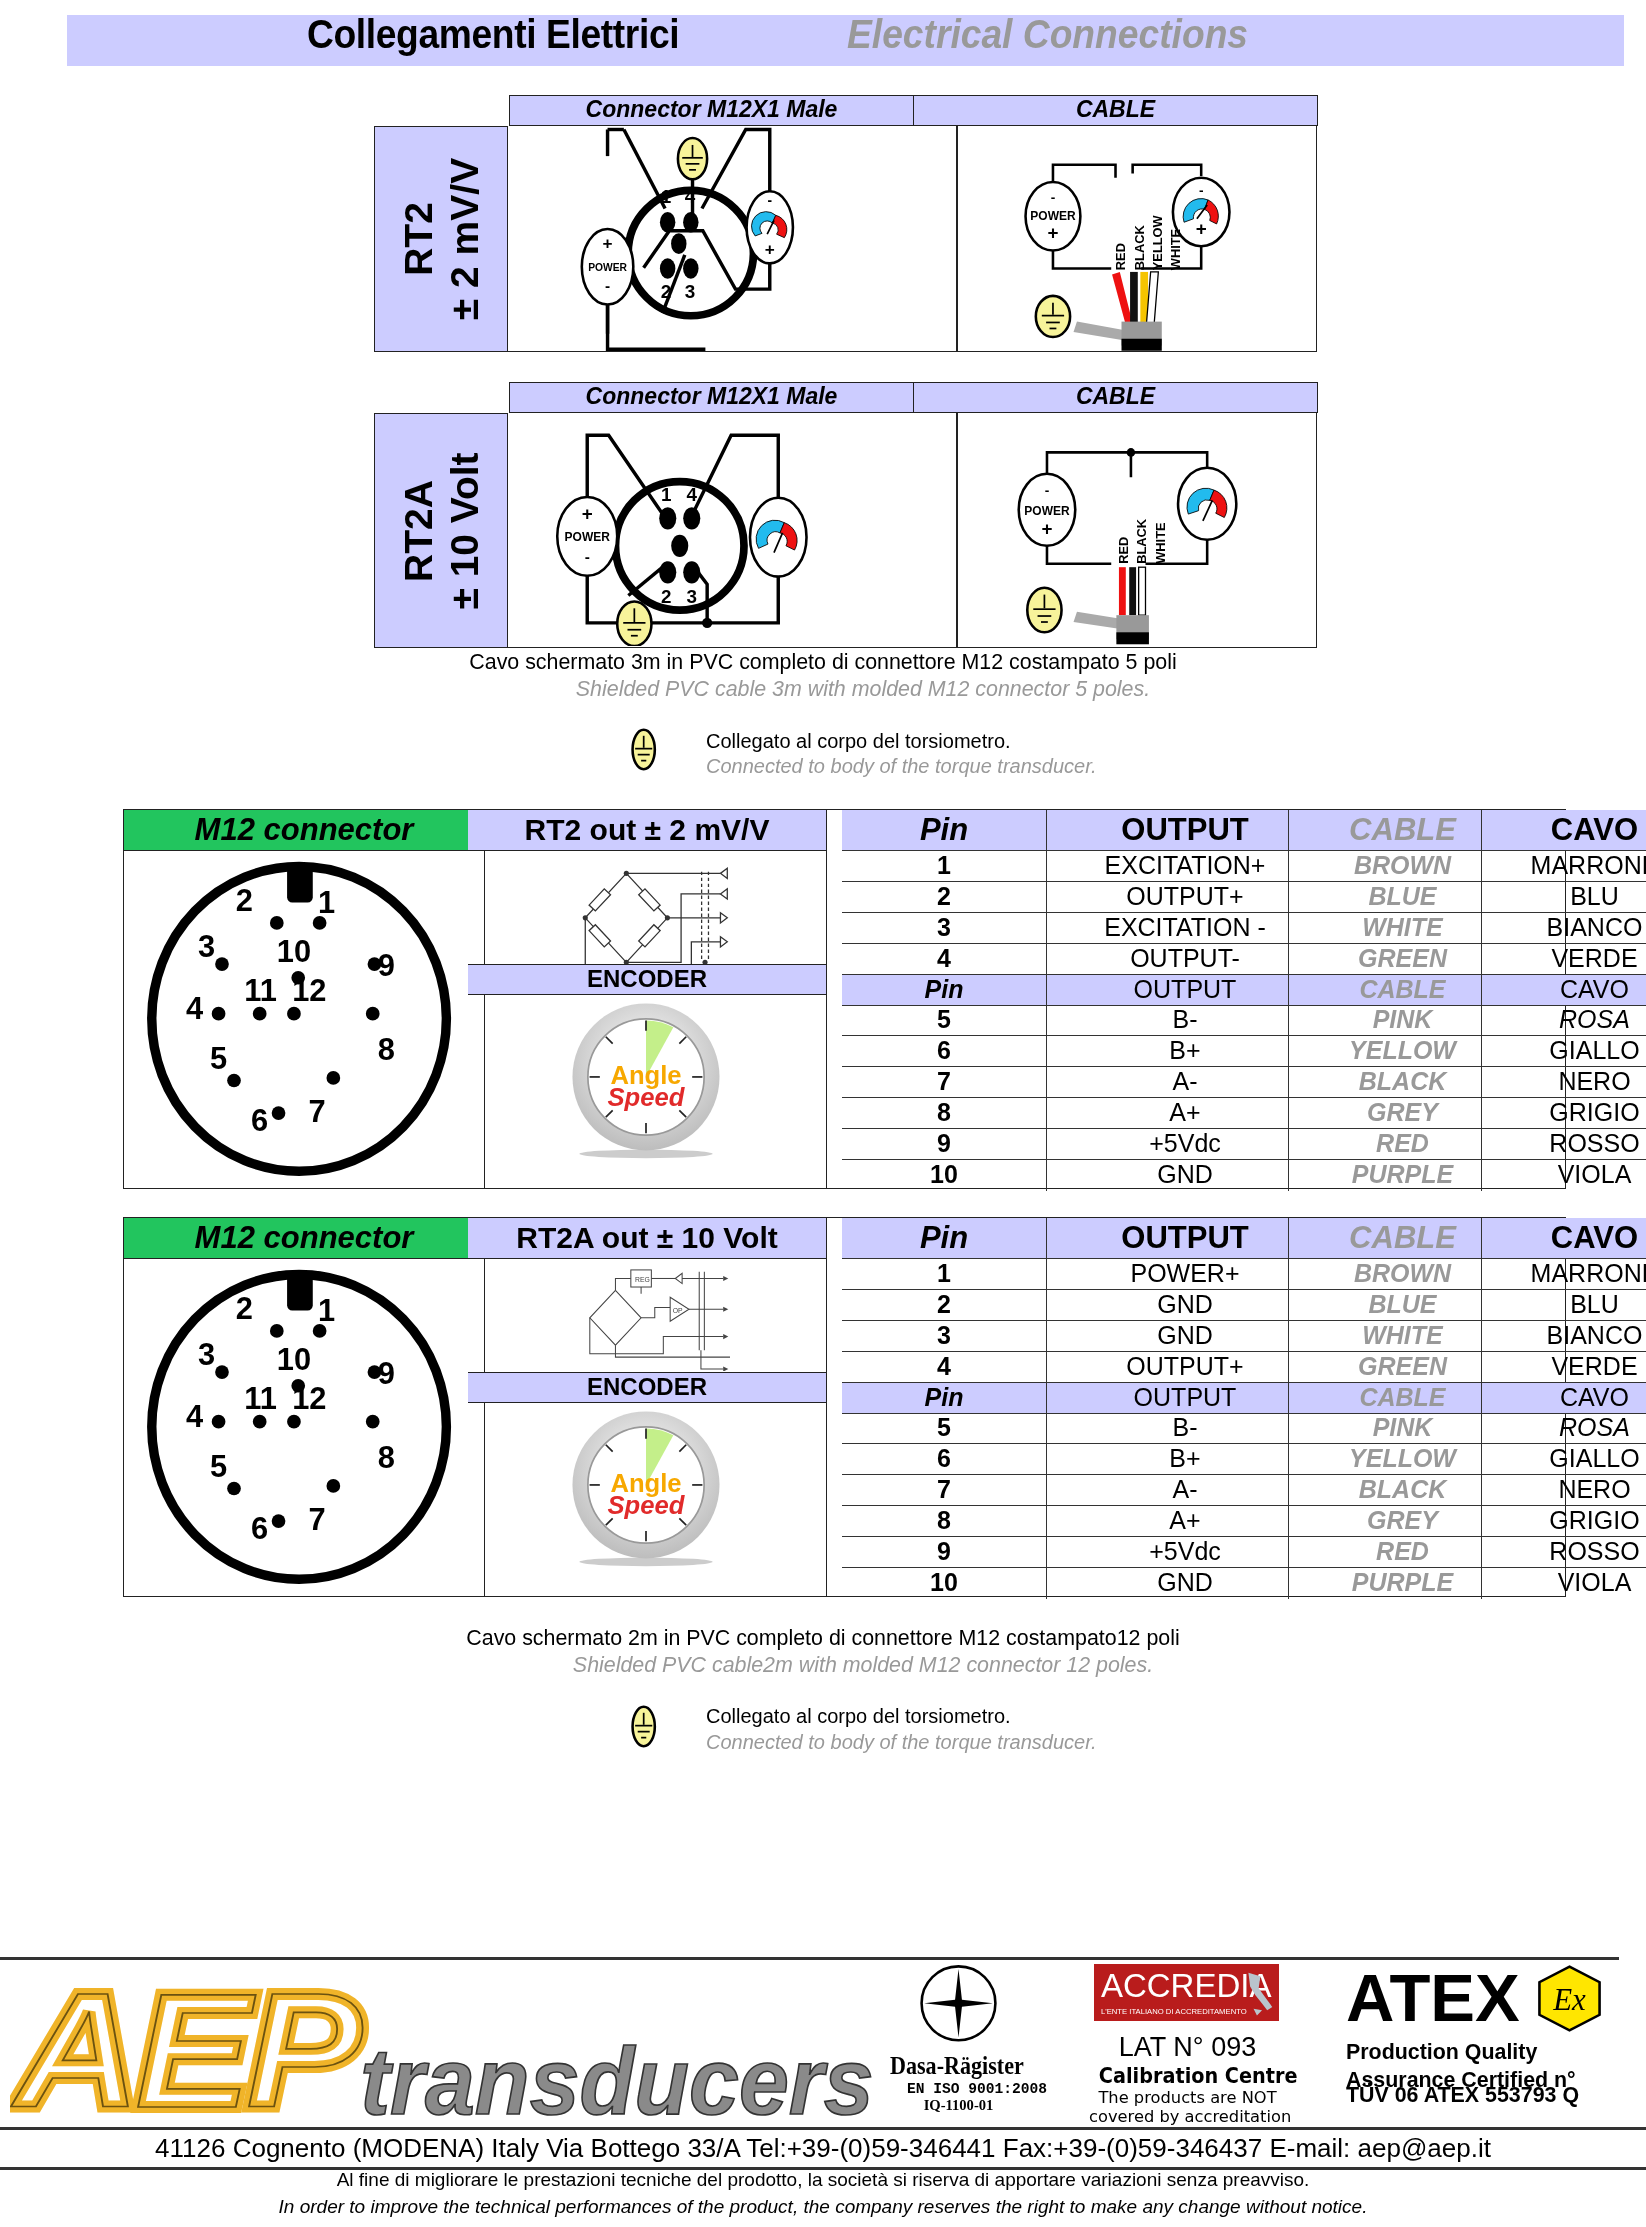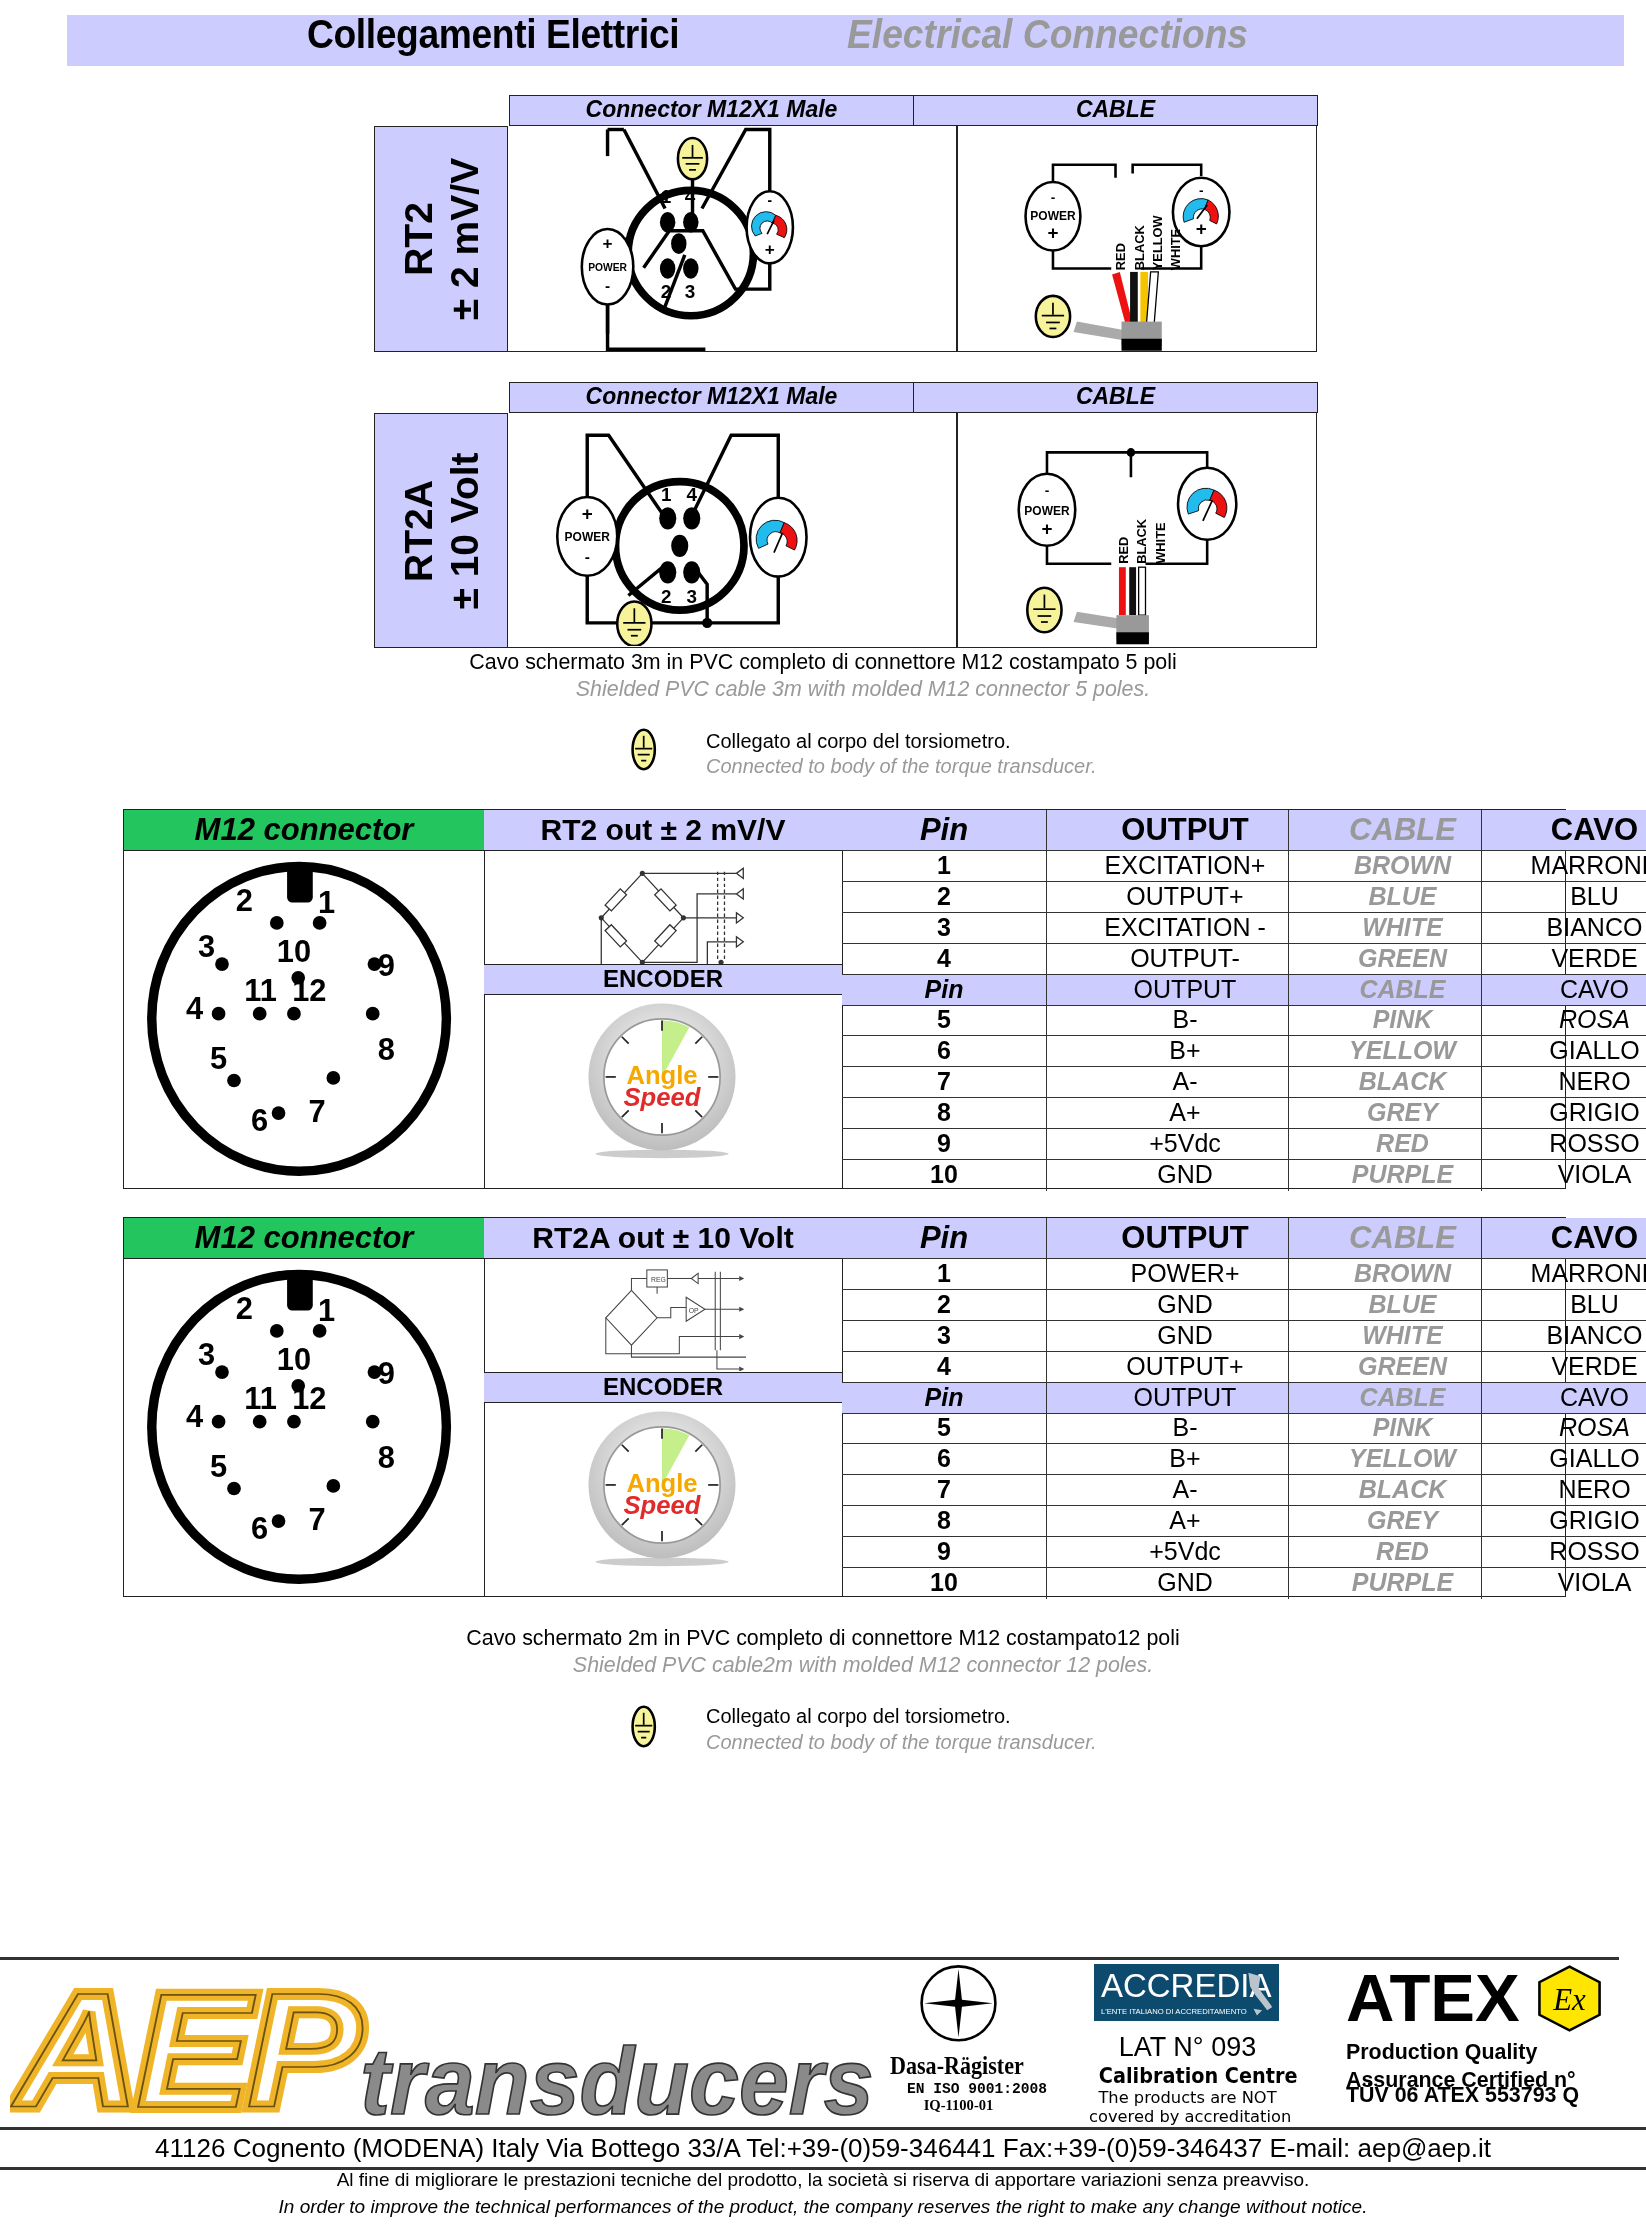--- a/index.html
+++ b/index.html
@@ -36,32 +36,32 @@
   .pin-num{font-weight:bold;}
   .cable{color:#999;font-style:italic;font-weight:bold;}
   .hdr-pin{font-style:italic;}
   .hdr-cable{color:#999;font-style:italic;}
   .sub-hdr{background:#ccccff;}
   .sub-hdr .cell{font-weight:normal;}
   .sub-hdr .hdr-pin{font-weight:bold;}
   .sub-hdr .hdr-cable{font-weight:bold;}
   .ptab .leftcol{position:absolute;left:0;top:0;width:360px;bottom:0;border-right:1.7px solid #222;}
   .ptab .leftcol .h{height:41px;background:#22c55e;border-bottom:1.7px solid #222;box-sizing:border-box;text-align:center;font-size:31px;line-height:39px;font-weight:bold;font-style:italic;}
-  .ptab .midcol{position:absolute;left:360px;top:0;width:358px;bottom:0;border-right:1.7px solid #222;}
+  .ptab .midcol{position:absolute;left:344px;top:0;width:358px;bottom:0;border-right:1.7px solid #222;}
   .ptab .midcol .h{height:41px;background:#ccccff;border-bottom:1.7px solid #222;box-sizing:border-box;text-align:center;font-size:30px;line-height:39px;font-weight:bold;}
   .ptab .midcol .enc{position:absolute;left:0;width:100%;height:31px;background:#ccccff;border-top:1.7px solid #222;border-bottom:1.7px solid #222;box-sizing:border-box;text-align:center;font-size:24px;font-weight:bold;line-height:27.4px;}
   .ptab .rightcol{position:absolute;left:718px;top:0;right:0;bottom:0;}
 
   
   .hline{position:absolute;left:0;height:2.6px;background:#333;}
   .addr{left:0;width:1646px;text-align:center;font-size:26px;top:2133px;}
   .disc{left:0;width:1646px;text-align:center;font-size:19px;}
   .logo-aep{left:10.3px;top:1970px;}
   .dasa{left:907px;top:1962px;width:103px;text-align:center;}
-  .accredia-box{left:1094px;top:1964px;width:185px;height:57px;background:#0c4a6e;color:#fff;}
+  .accredia-box{left:1094px;top:1964px;width:185px;height:57px;background:#b91c1c;color:#fff;}
   .atex{left:1346px;top:1963px;}
 </style>
 </head>
 <body>
 
 <div class="abs lav title-band"></div>
 <div class="abs title-it">Collegamenti Elettrici</div>
 <div class="abs title-en">Electrical Connections</div>
 
 <div class="blk" style="left:374px;top:95px;width:943px;height:257px;">

